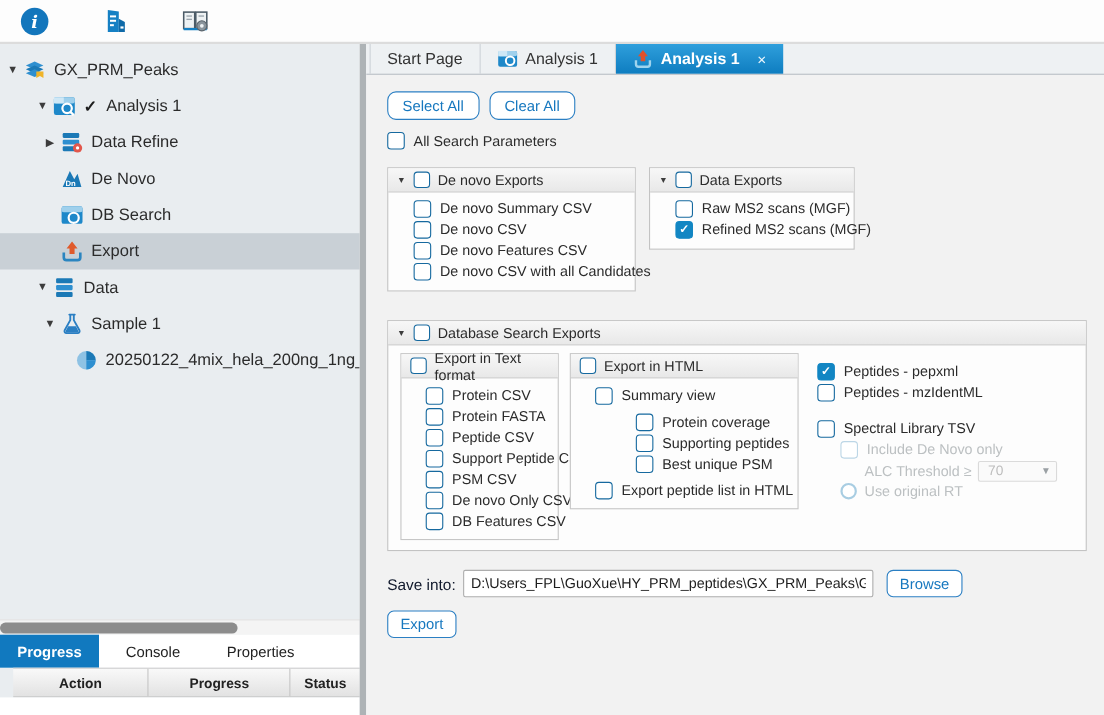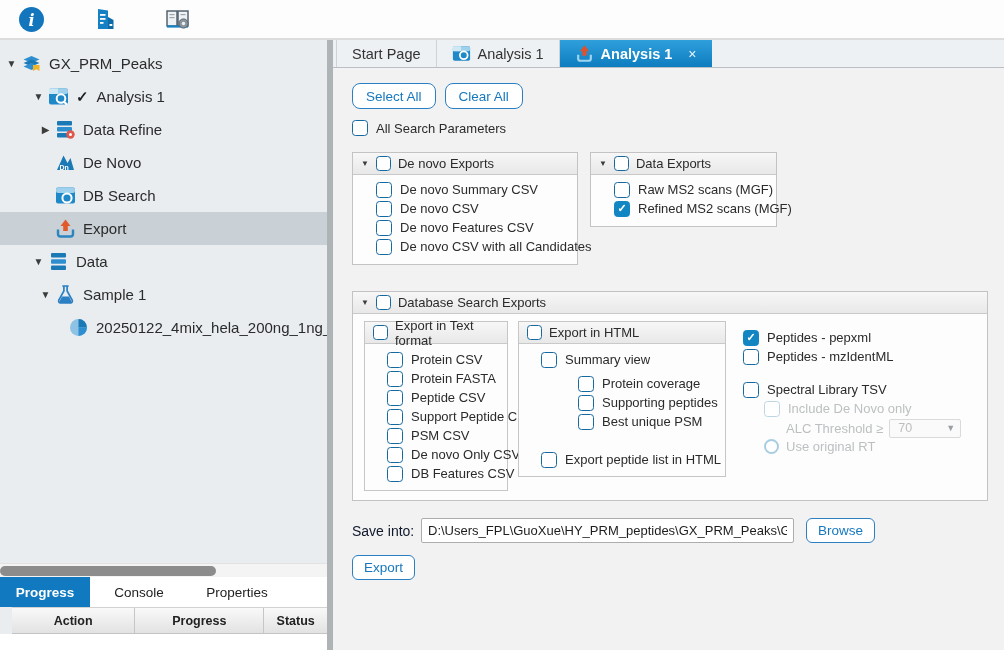--- a/index.html
+++ b/index.html
@@ -404,21 +404,21 @@
               <span>Protein coverage</span>
             </label>
             <label class="cb-row ind">
               <span class="cb"></span>
               <span>Supporting peptides</span>
             </label>
             <label class="cb-row ind">
               <span class="cb"></span>
               <span>Best unique PSM</span>
             </label>
-            <label class="cb-row" style="margin-top:19px">
+            <label class="cb-row" style="margin-top:5px">
               <span class="cb"></span>
               <span>Export peptide list in HTML</span>
             </label>
           </div>
         </div>
 
         <div class="rightcol">
           <label class="cb-row">
             <span class="cb checked">✓</span>
             <span>Peptides - pepxml</span>

